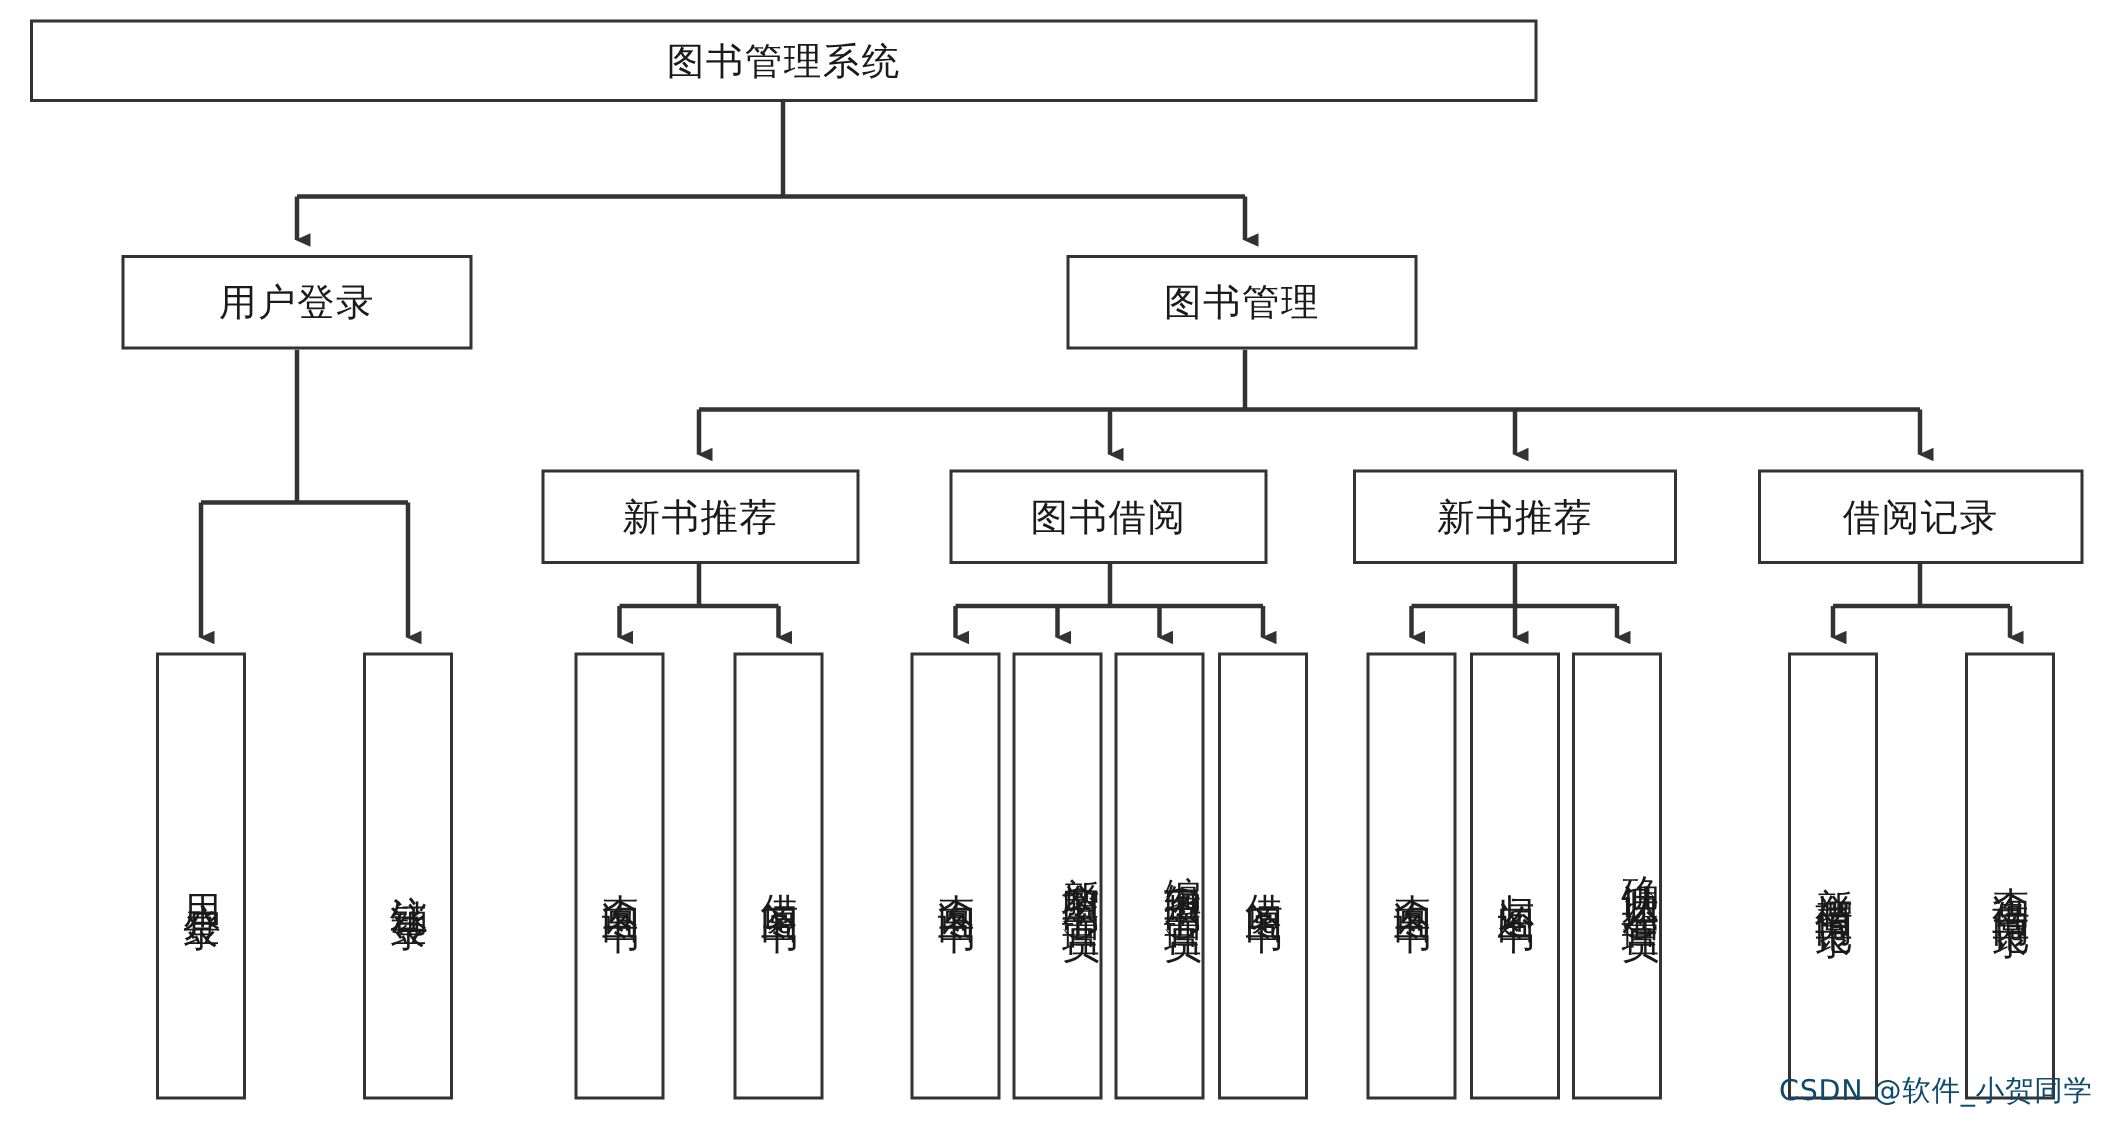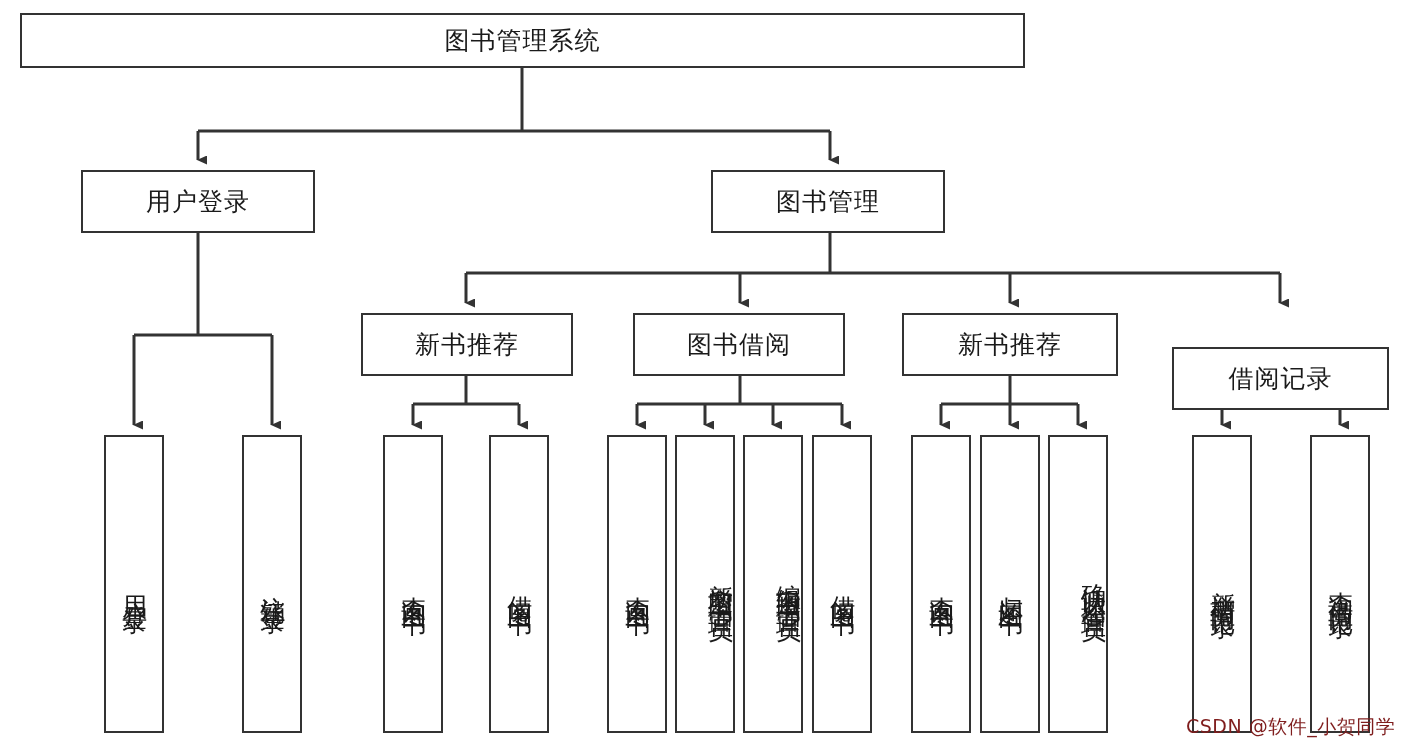--- a/index.html
+++ b/index.html
@@ -52,21 +52,21 @@
     justify-content: center;
   }
   .node-v.centered {
     align-items: center;
   }
   .watermark {
     position: absolute;
     left: 1186px;
     top: 714px;
     font-size: 19px;
-    color: #7f1d1d;
+    color: #0c4a6e;
     white-space: nowrap;
     letter-spacing: 0.5px;
   }
 </style>
 </head>
 <body>
 
 <div id="diagram-root">
 
   <svg id="diagram-svg" viewBox="0 0 1405 747" xmlns="http://www.w3.org/2000/svg">
@@ -132,21 +132,21 @@
 
   <div class="node node-h" style="left:361px; top:313px; width:212px; height:63px;">
     <span>新书推荐</span>
   </div>
   <div class="node node-h" style="left:633px; top:313px; width:212px; height:63px;">
     <span>图书借阅</span>
   </div>
   <div class="node node-h" style="left:902px; top:313px; width:216px; height:63px;">
     <span>新书推荐</span>
   </div>
-  <div class="node node-h" style="left:1172px; top:313px; width:217px; height:63px;margin-top:34px;">
+  <div class="node node-h" style="left:1172px; top:313px; width:217px; height:63px;">
     <span>借阅记录</span>
   </div>
 
   <div class="node node-v centered" style="left:104px; top:435px; width:60px; height:298px;">
     <span>用户登录</span>
   </div>
   <div class="node node-v centered" style="left:242px; top:435px; width:60px; height:298px;">
     <span>注销登录</span>
   </div>
 

